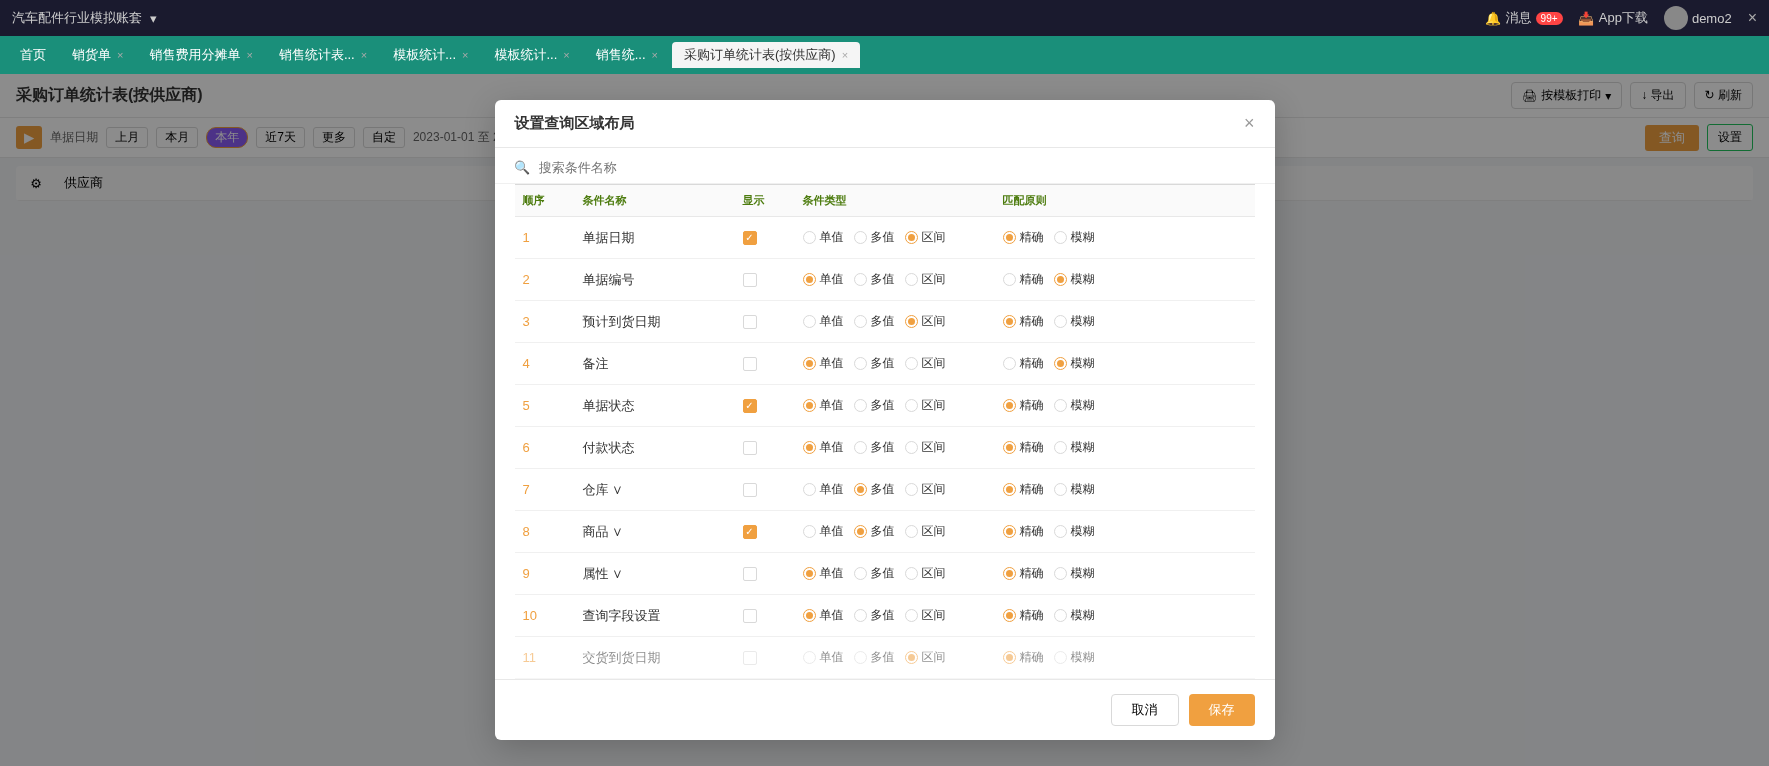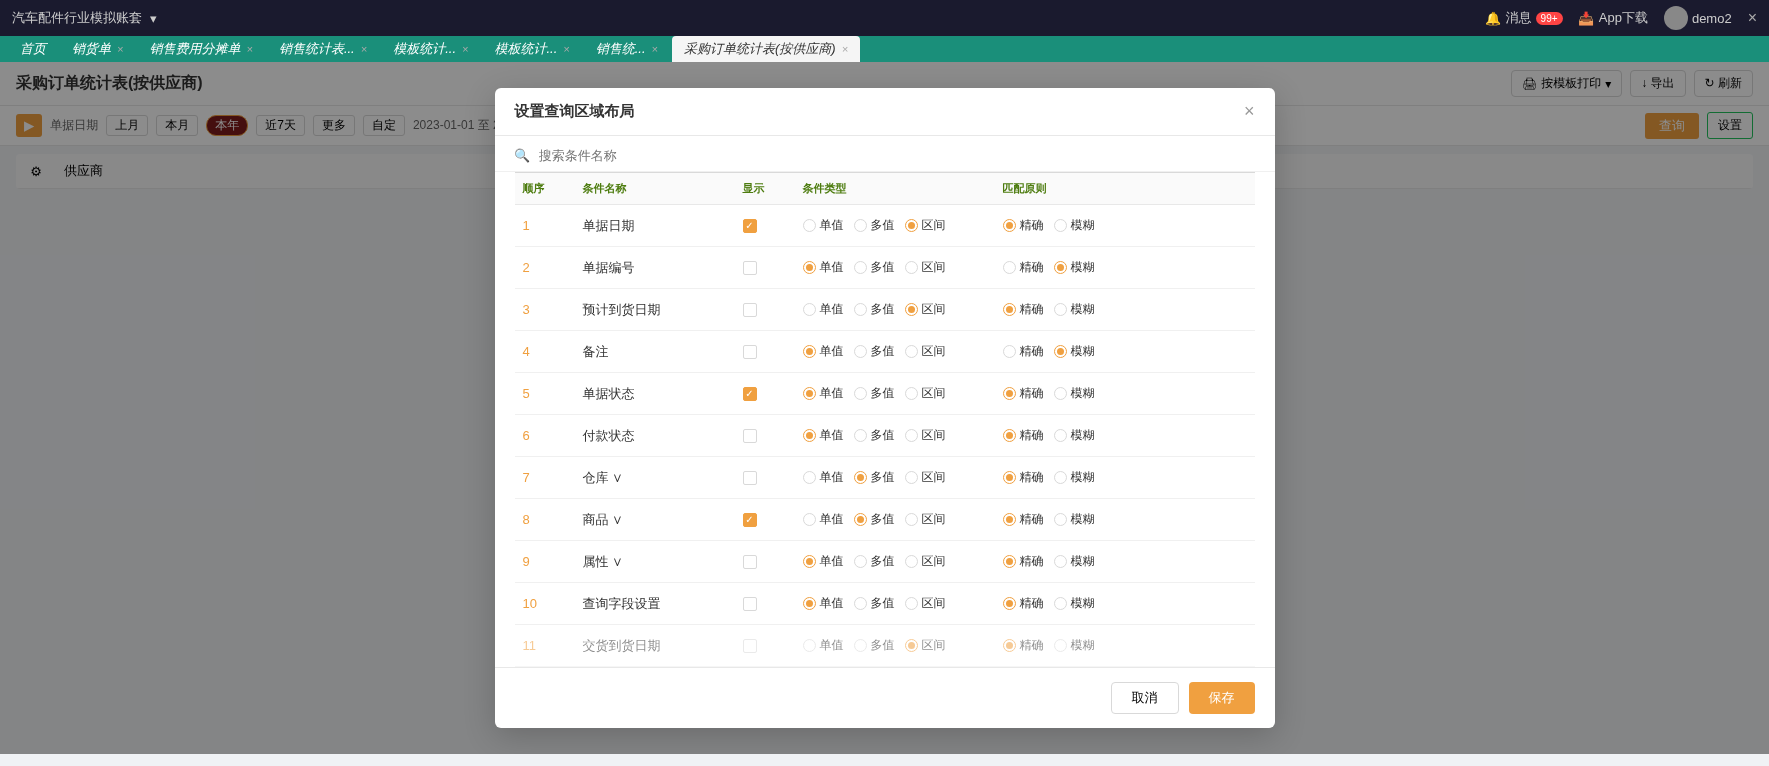--- a/index.html
+++ b/index.html
@@ -21,27 +21,26 @@
       background: #f44;
       color: #fff;
       border-radius: 8px;
       padding: 1px 5px;
       font-size: 10px;
     }
     .close-x { color: #aaa; cursor: pointer; font-size: 16px; }
 
     
     .tab-bar {
-      height: 26px;
+      height: 38px;
       background: #1a8f7a;
       display: flex;
       align-items: center;
       padding: 0 8px;
       gap: 2px;
-      font-style: italic;
     }
     .tab-item {
       padding: 4px 12px;
       color: #fff;
       font-size: 13px;
       cursor: pointer;
       border-radius: 4px 4px 0 0;
       display: flex;
       align-items: center;
       gap: 6px;
@@ -78,21 +77,21 @@
       padding: 6px 16px;
       display: flex;
       align-items: center;
       gap: 8px;
       border-bottom: 1px solid #e8e8e8;
       flex-wrap: wrap;
     }
     .filter-toggle { background: #f0a040; color: #fff; border: none; padding: 4px 8px; cursor: pointer; border-radius: 3px; }
     .filter-label { color: #666; font-size: 12px; }
     .date-btn { padding: 1px 8px; border: 1px solid #d9d9d9; background: #fff; cursor: pointer; border-radius: 3px; font-size: 12px; }
-    .date-btn.active { background: #7f1d1d; color: #fff; border-color: #f0a040; border-radius: 10px; }
+    .date-btn.active { background: #8b5cf6; color: #fff; border-color: #f0a040; border-radius: 10px; }
     .date-range { color: #666; font-size: 12px; }
     .btn-query { background: #f0a040; color: #fff; border: none; padding: 4px 14px; border-radius: 3px; cursor: pointer; font-size: 13px; }
     .btn-settings { background: #fff; border: 1px solid #22c55e; padding: 4px 10px; border-radius: 3px; cursor: pointer; font-size: 12px; }
     .dots { color: #aaa; cursor: pointer; }
 
     
     .table-area {
       padding: 8px 16px;
       background: #f0f2f5;
     }

